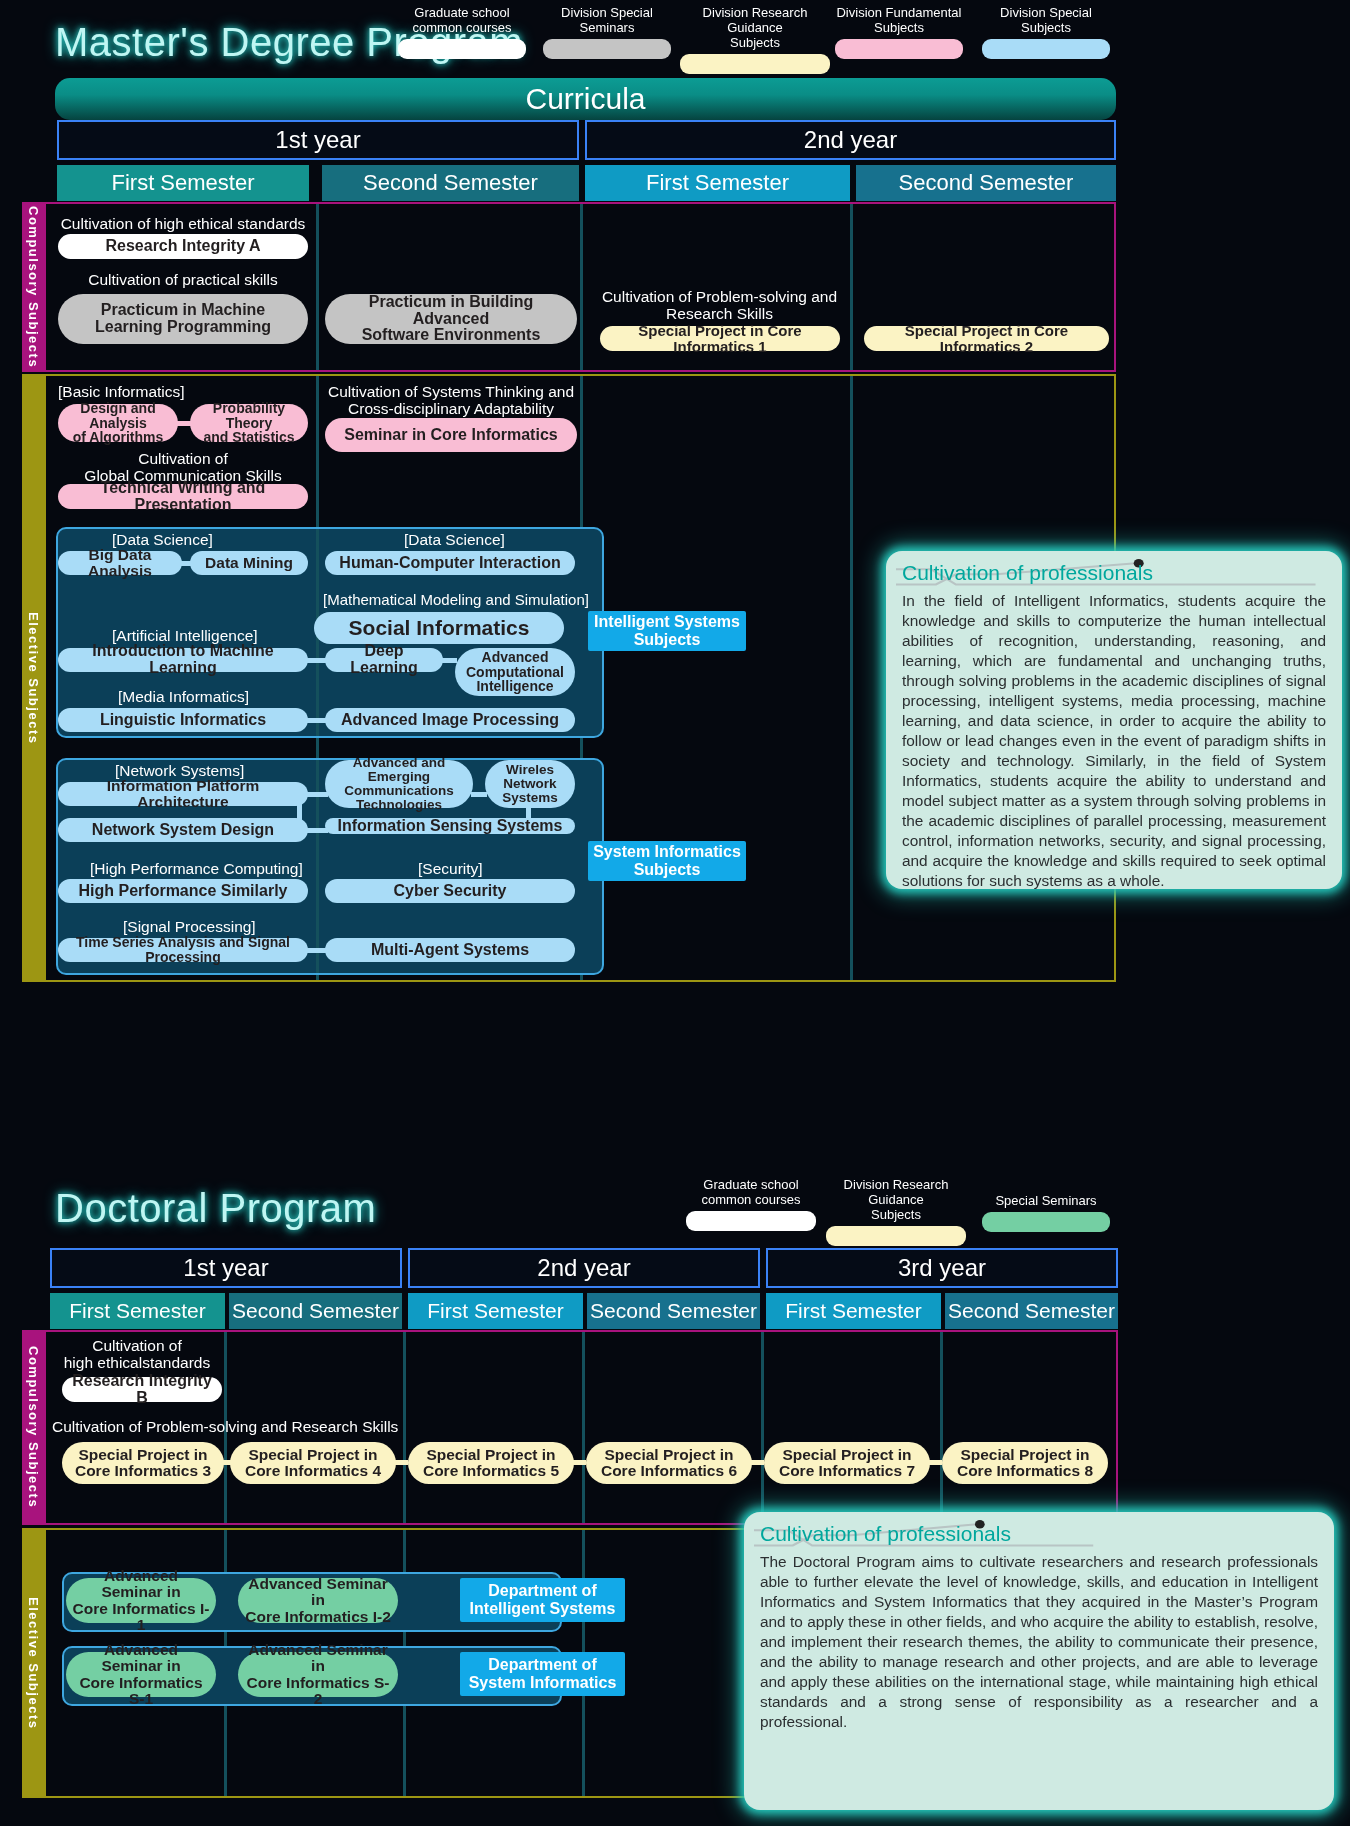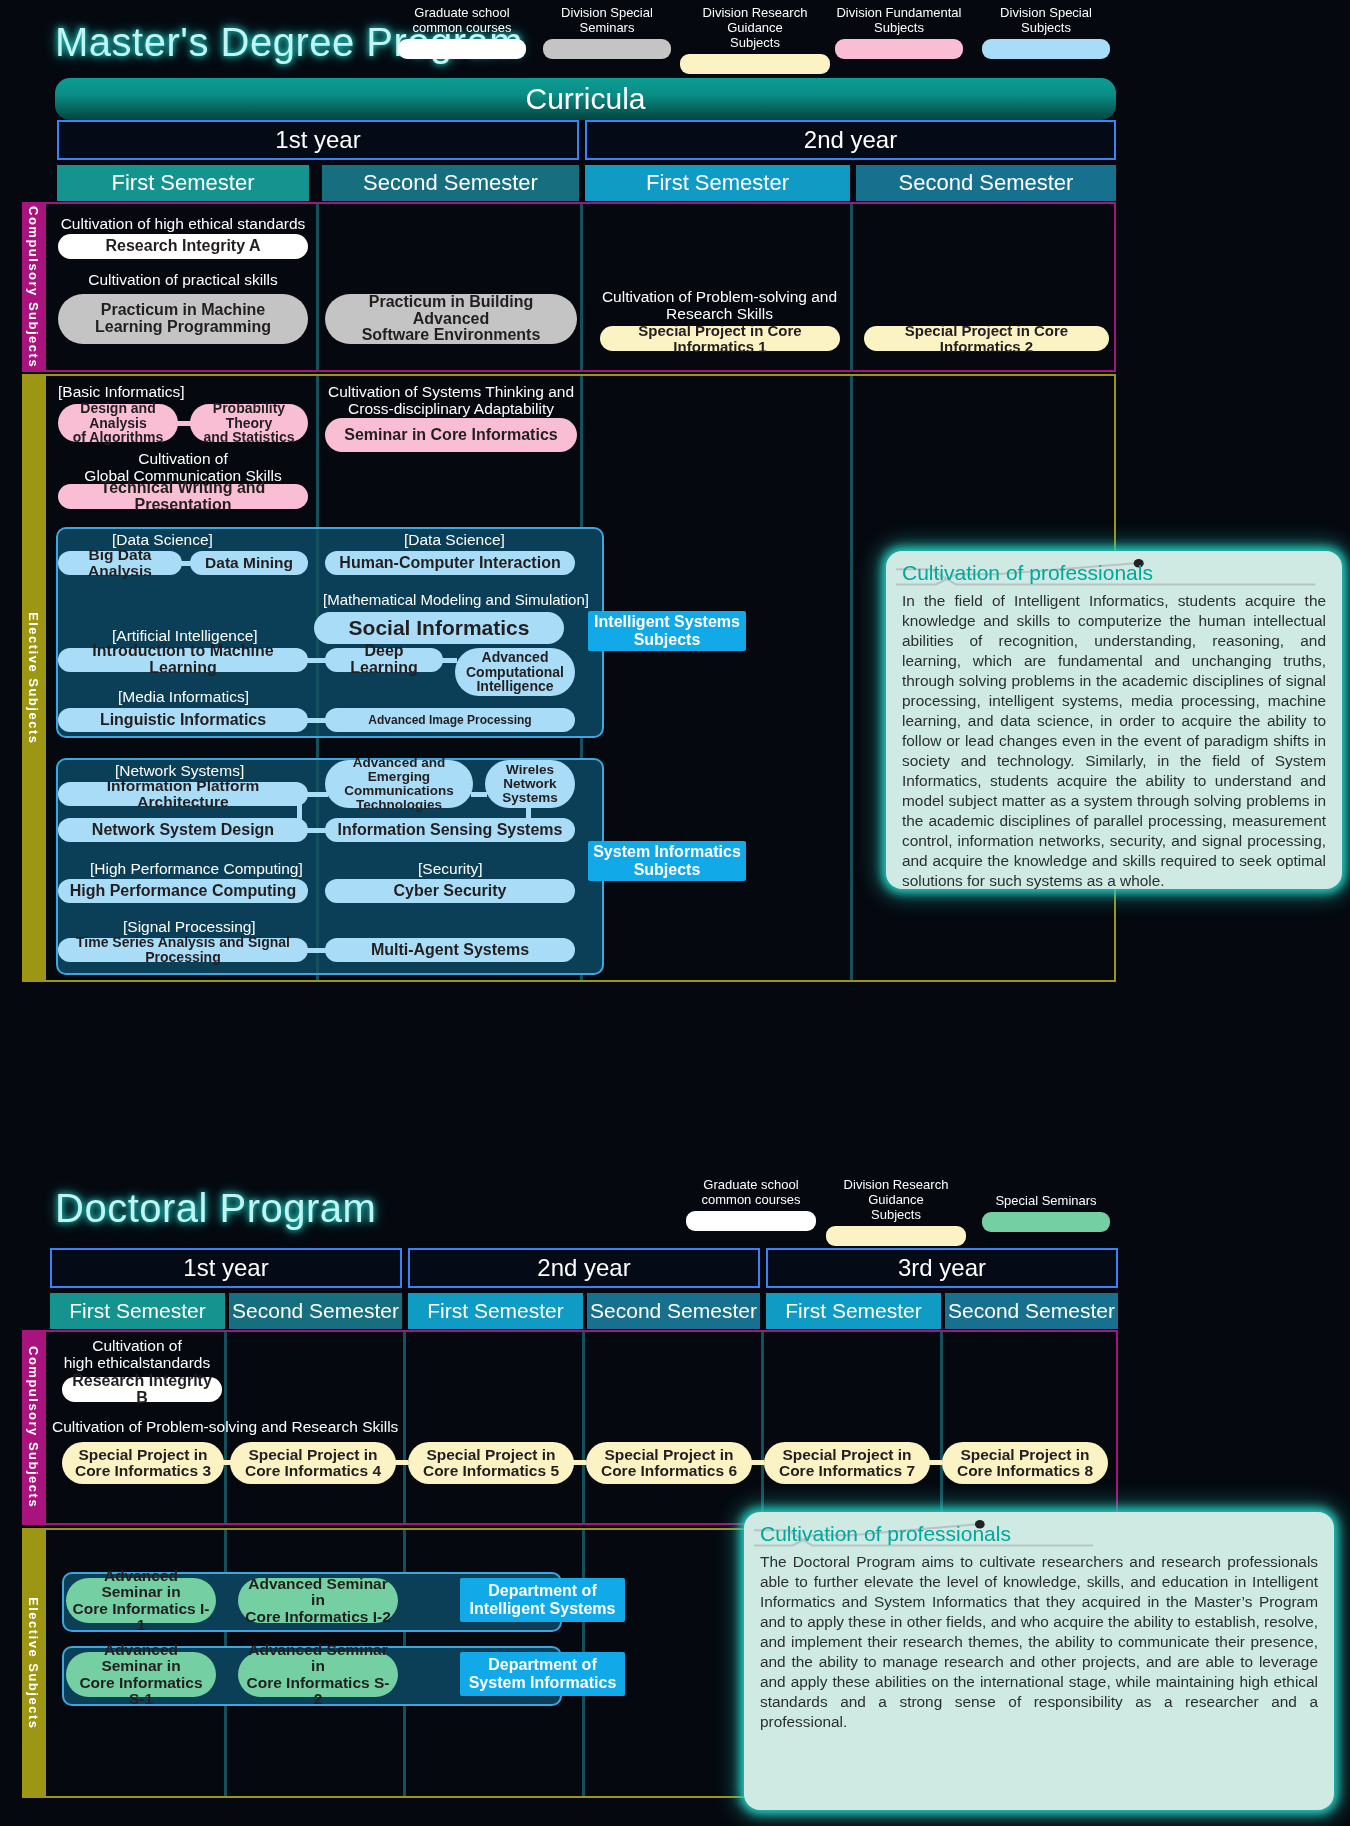--- a/index.html
+++ b/index.html
@@ -246,43 +246,43 @@
   <div class="bracket" style="left:112px; top:627px;">[Artificial Intelligence]</div>
   <div class="pill blue" style="left:58px; top:648px; width:250px; height:24px; font-size:16px;">Introduction to Machine Learning</div>
   <div class="connector" style="left:306px; top:658px; width:22px; height:5px;"></div>
   <div class="pill blue" style="left:325px; top:648px; width:118px; height:24px; font-size:16px;">Deep Learning</div>
   <div class="connector" style="left:441px; top:658px; width:16px; height:5px;"></div>
   <div class="pill blue" style="left:455px; top:648px; width:120px; height:48px; font-size:14px;">Advanced<br>Computational<br>Intelligence</div>
 
   <div class="bracket" style="left:118px; top:688px;">[Media Informatics]</div>
   <div class="pill blue" style="left:58px; top:708px; width:250px; height:24px; font-size:16px;">Linguistic Informatics</div>
   <div class="connector" style="left:306px; top:718px; width:22px; height:5px;"></div>
-  <div class="pill blue" style="left:325px; top:708px; width:250px; height:24px; font-size:12px;">Advanced Image Processing</div>
+  <div class="pill blue" style="left:325px; top:708px; width:250px; height:24px; font-size:16px;">Advanced Image Processing</div>
 
   <div class="tag-box" style="left:588px; top:611px; width:158px; height:40px;">Intelligent Systems<br>Subjects</div>
 
   <div class="group-box" style="left:56px; top:758px; width:548px; height:217px;"></div>
   <div class="vdiv" style="left:316px; top:760px; width:3px; height:213px;"></div>
 
   <div class="bracket" style="left:115px; top:762px;">[Network Systems]</div>
   <div class="pill blue" style="left:58px; top:782px; width:250px; height:24px; font-size:15.5px;">Information Platform Architecture</div>
   <div class="connector" style="left:306px; top:792px; width:22px; height:5px;"></div>
   <div class="pill blue" style="left:325px; top:760px; width:148px; height:48px; font-size:13.5px;">Advanced and Emerging<br>Communications<br>Technologies</div>
   <div class="connector" style="left:471px; top:792px; width:16px; height:5px;"></div>
   <div class="pill blue" style="left:485px; top:760px; width:90px; height:48px; font-size:13.5px;">Wireles<br>Network<br>Systems</div>
 
   <div class="connector" style="left:297px; top:804px; width:5px; height:16px;"></div>
   <div class="connector" style="left:526px; top:804px; width:5px; height:16px;"></div>
 
   <div class="pill blue" style="left:58px; top:818px; width:250px; height:24px; font-size:16px;">Network System Design</div>
   <div class="connector" style="left:306px; top:828px; width:22px; height:5px;"></div>
-  <div class="pill blue" style="left:325px; top:818px; width:250px; height:24px; font-size:16px;">Information Sensing Systems</div>
+  <div class="pill blue" style="left:325px; top:818px; width:250px; height:16px; font-size:16px;">Information Sensing Systems</div>
 
   <div class="bracket" style="left:90px; top:860px;">[High Performance Computing]</div>
-  <div class="pill blue" style="left:58px; top:879px; width:250px; height:24px; font-size:16px;">High Performance Computing</div>
+  <div class="pill blue" style="left:58px; top:879px; width:250px; height:24px; font-size:16px;">High Performance Similarly</div>
 
   <div class="bracket" style="left:418px; top:860px;">[Security]</div>
   <div class="pill blue" style="left:325px; top:879px; width:250px; height:24px; font-size:16px;">Cyber Security</div>
 
   <div class="bracket" style="left:123px; top:918px;">[Signal Processing]</div>
   <div class="pill blue" style="left:58px; top:938px; width:250px; height:24px; font-size:14px;">Time Series Analysis and Signal Processing</div>
   <div class="connector" style="left:306px; top:948px; width:22px; height:5px;"></div>
   <div class="pill blue" style="left:325px; top:938px; width:250px; height:24px; font-size:16px;">Multi-Agent Systems</div>
 
   <div class="tag-box" style="left:588px; top:841px; width:158px; height:40px;">System Informatics<br>Subjects</div>

